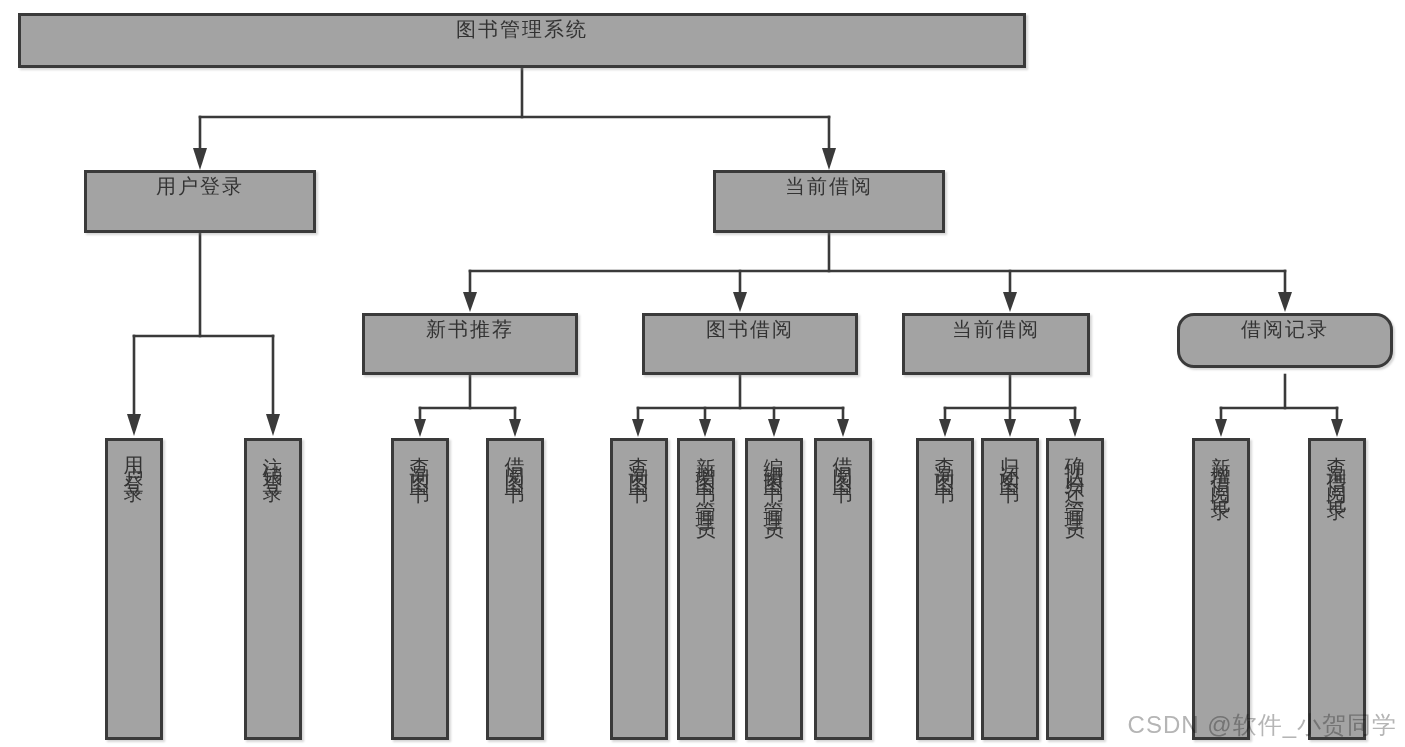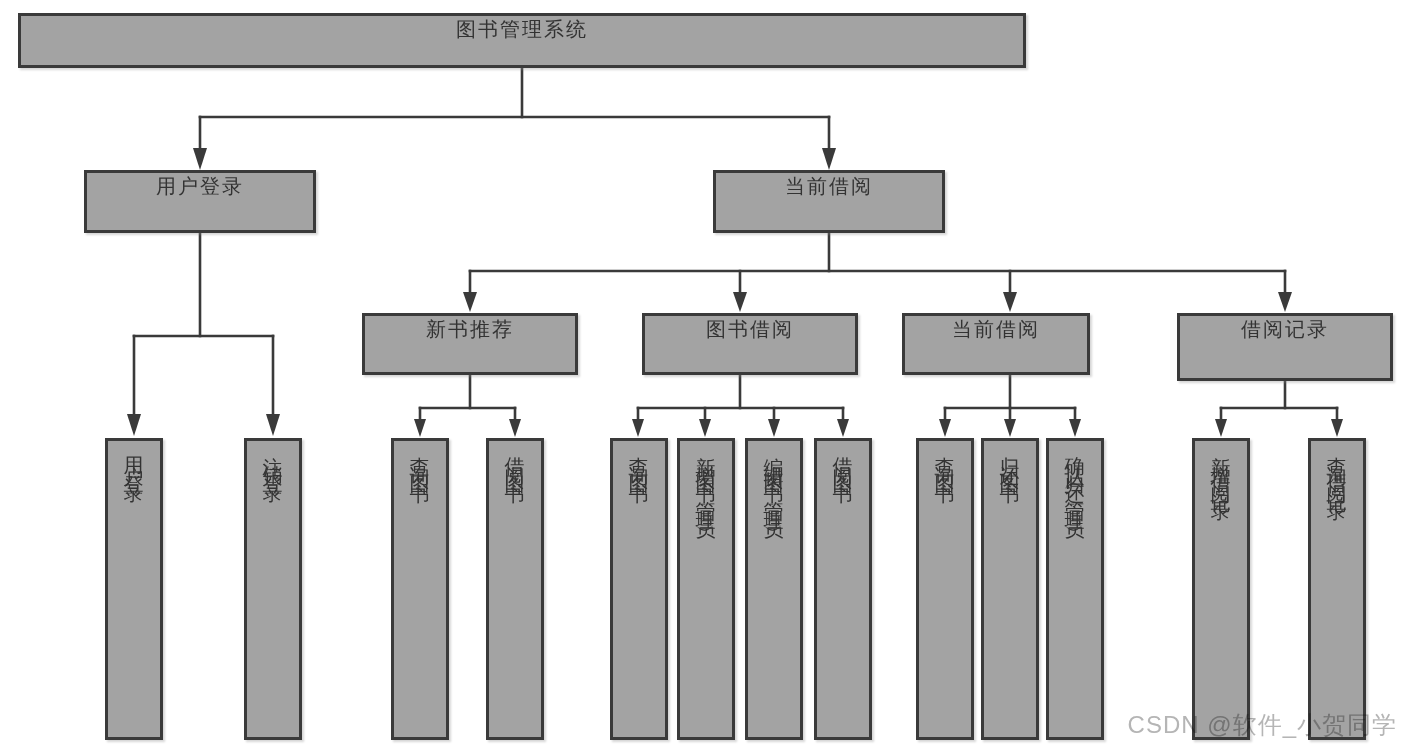--- a/index.html
+++ b/index.html
@@ -143,21 +143,21 @@
 
   <div class="box" style="left:362px; top:313px; width:216px; height:62px;">
     <span class="hlabel">新书推荐</span>
   </div>
   <div class="box" style="left:632px; top:313px; width:216px; height:62px;margin-left:10px;">
     <span class="hlabel">图书借阅</span>
   </div>
   <div class="box" style="left:902px; top:313px; width:188px; height:62px;">
     <span class="hlabel">当前借阅</span>
   </div>
-  <div class="box" style="left:1177px; top:313px; width:216px; height:68px;">
+  <div class="box" style="left:1177px; top:313px; width:216px; height:55px;border-radius:17px;">
     <span class="hlabel">借阅记录</span>
   </div>
 
   <div class="box" style="left:105px; top:438px; width:58px; height:302px;">
     <span class="vlabel">用户登录</span>
   </div>
   <div class="box" style="left:244px; top:438px; width:58px; height:302px;">
     <span class="vlabel">注销登录</span>
   </div>
 

